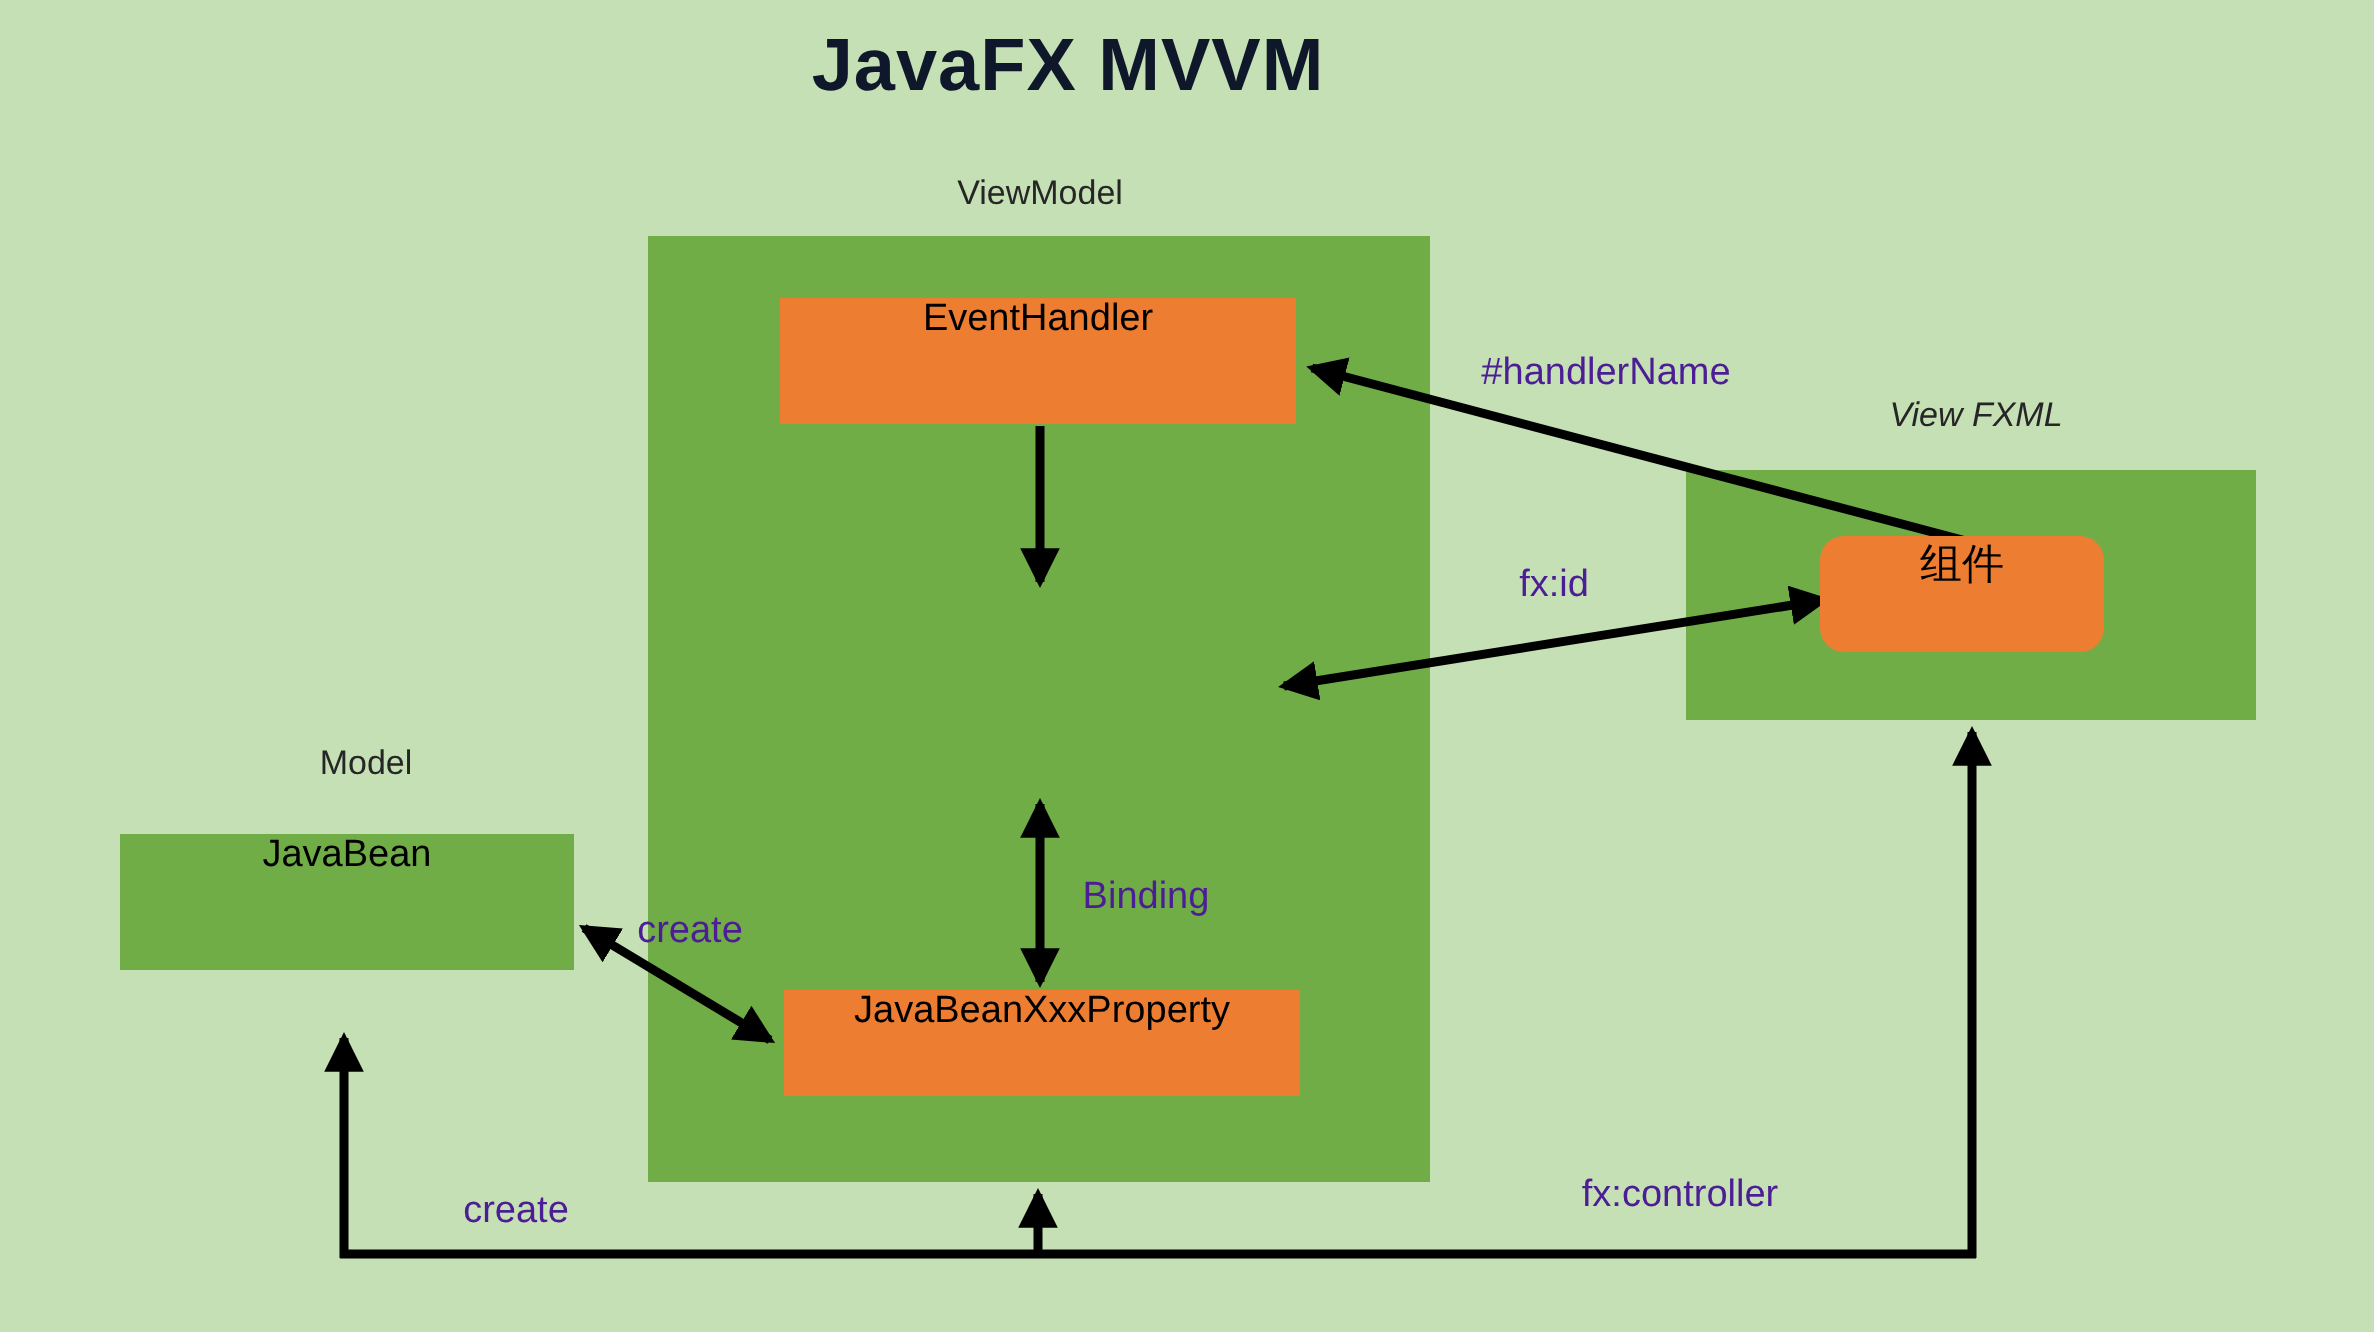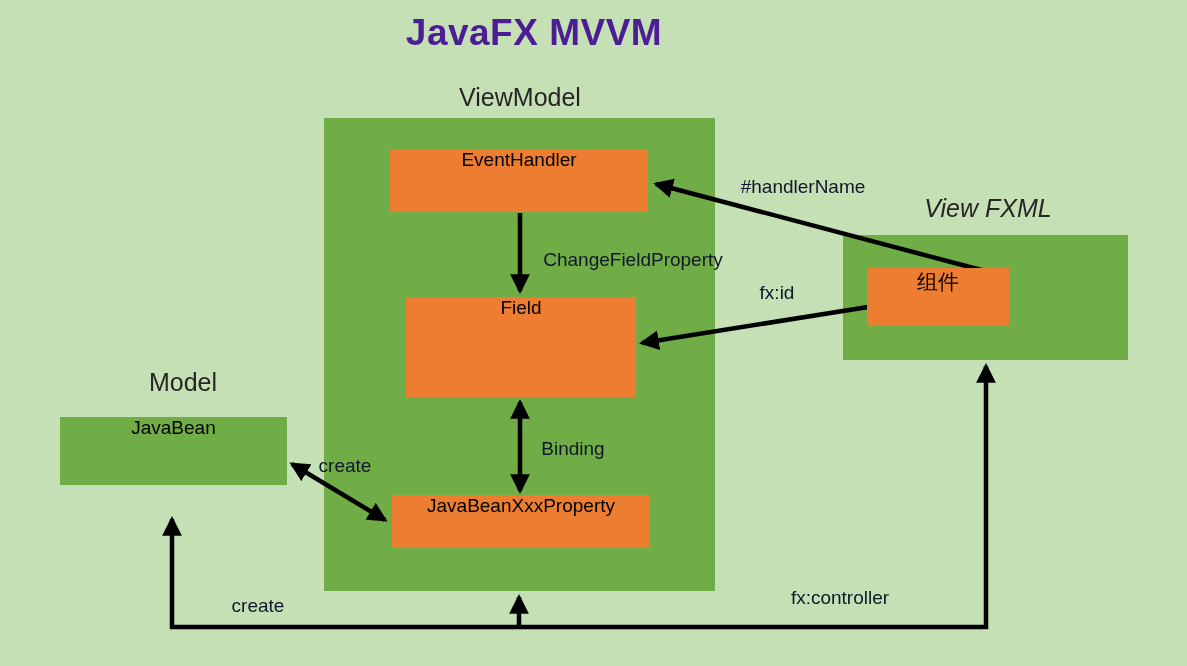--- a/index.html
+++ b/index.html
@@ -15,61 +15,61 @@
     background: #C5E0B4;
     overflow: hidden;
   }
   .title {
     position: absolute;
     left: 534px;
     top: 33px;
     transform: translate(-50%, -50%);
     font-size: 37px;
     font-weight: 800;
-    color: #4c1d95;
+    color: #0f172a;
     letter-spacing: 0.5px;
     white-space: nowrap;
   }
   .group-box {
     position: absolute;
     background: #70AD47;
   }
   .group-box.viewmodel { left: 324px; top: 118px; width: 391px; height: 473px; }
   .group-box.viewfxml  { left: 843px; top: 235px; width: 285px; height: 125px; }
   .group-label {
     position: absolute;
     transform: translate(-50%, -50%);
-    font-size: 25px;
+    font-size: 17px;
     color: #262626;
     white-space: nowrap;
   }
   .group-label.viewmodel { left: 520px; top: 97px; }
   .group-label.viewfxml  { left: 988px; top: 208px; font-style: italic; }
   .group-label.model     { left: 183px; top: 382px; }
   .node {
     position: absolute;
     display: flex;
     align-items: flex-start;
     justify-content: center;
     color: #000000;
     font-size: 19px;
     white-space: nowrap;
   }
   .node.orange { background: #ED7D31; }
   .node.green  { background: #70AD47; }
   .node.event-handler { left: 390px; top: 149px; width: 258px; height: 63px; }
   .node.field         { left: 406px; top: 297px; width: 230px; height: 100px; }
   .node.jbxp          { left: 392px; top: 495px; width: 258px; height: 53px; }
-  .node.component     { left: 867px; top: 268px; width: 142px; height: 58px; font-size: 21px; }
+  .node.component     { left: 910px; top: 268px; width: 142px; height: 58px; font-size: 21px; border-radius: 12px; }
   .node.javabean      { left: 60px;  top: 417px; width: 227px; height: 68px; }
   .edge-label {
     position: absolute;
     transform: translate(-50%, -50%);
     font-size: 19px;
-    color: #0f172a;
+    color: #4c1d95;
     white-space: nowrap;
   }
   .edge-label.handler-name  { left: 803px; top: 187px; }
   .edge-label.change-field  { left: 633px; top: 260px; }
   .edge-label.fx-id         { left: 777px; top: 293px; }
   .edge-label.binding       { left: 573px; top: 449px; }
   .edge-label.builder       { left: 345px; top: 466px; }
   .edge-label.create        { left: 258px; top: 606px; text-align: center; }
   .edge-label.fx-controller { left: 840px; top: 598px; }
   svg.arrows {
@@ -109,34 +109,30 @@
     <line x1="292" y1="464" x2="385" y2="520" marker-start="url(#ah)" marker-end="url(#ah)"></line>
     <line x1="172" y1="629" x2="172" y2="519" marker-end="url(#ah)"></line>
     <line x1="170" y1="627" x2="988" y2="627"></line>
     <line x1="519" y1="627" x2="519" y2="597" marker-end="url(#ah)"></line>
     <line x1="986" y1="629" x2="986" y2="366" marker-end="url(#ah)"></line>
   </svg>
 
   <div class="node orange event-handler">
     <span>EventHandler</span>
   </div>
-  <div class="node orange field">
-    <span>Field</span>
-  </div>
   <div class="node orange jbxp">
     <span>JavaBeanXxxProperty</span>
   </div>
   <div class="node orange component">
     <span>组件</span>
   </div>
   <div class="node green javabean">
     <span>JavaBean</span>
   </div>
 
   <div class="edge-label handler-name">#handlerName</div>
-  <div class="edge-label change-field">ChangeFieldProperty</div>
   <div class="edge-label fx-id">fx:id</div>
   <div class="edge-label binding">Binding</div>
   <div class="edge-label builder">create</div>
   <div class="edge-label create">create</div>
   <div class="edge-label fx-controller">fx:controller</div>
 
 </div>
 
 </body></html>

